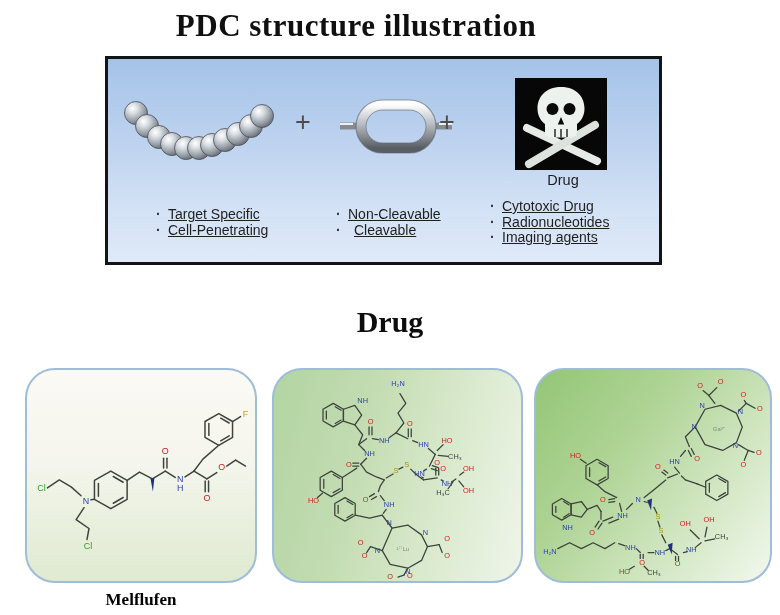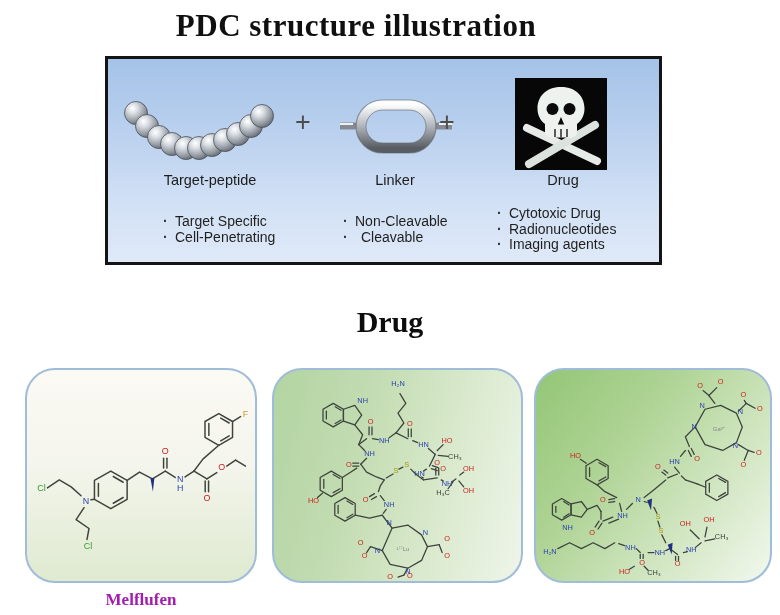--- a/index.html
+++ b/index.html
@@ -8,36 +8,36 @@
   .main-title{position:absolute;top:8px;left:0;width:712px;margin:0;text-align:center;
         font-family:"Liberation Serif",serif;font-weight:bold;font-size:31px;color:#101010;
         letter-spacing:.5px;}
   
   .pdc-box{position:absolute;left:105px;top:56px;width:557px;height:209px;box-sizing:border-box;
         border:3px solid #141414;
         background:linear-gradient(180deg,#a4c3e8 0%,#bdd2ef 40%,#d2e1f5 72%,#dfe9f8 100%);}
   .icon-abs{position:absolute;}
   .plus{position:absolute;width:34px;text-align:center;font-size:27px;font-weight:400;color:#4d4d4d;}
   .comp-label{position:absolute;top:113px;width:170px;text-align:center;font-size:14.5px;color:#1c1c1c;}
-  .bullets{position:absolute;margin:7px;padding:0;list-style:none;font-size:14px;color:#1f1f1f;}
+  .bullets{position:absolute;margin:0;padding:0;list-style:none;font-size:14px;color:#1f1f1f;text-decoration:underline;}
   .bullets li{position:relative;padding-left:14px;line-height:15.5px;}
   .bullets li::before{content:"·";position:absolute;left:2px;top:0;font-weight:bold;color:#333;}
   
   .drug-title{position:absolute;top:305px;left:0;width:780px;margin:0;text-align:center;
         font-family:"Liberation Serif",serif;font-weight:bold;font-size:30px;color:#0d0d0d;}
   .cards{position:absolute;left:25px;top:368px;display:flex;align-items:flex-start;}
   .card-wrap{display:flex;flex-direction:column;align-items:center;}
   .card{position:relative;box-sizing:border-box;height:215px;border:2px solid #9fbcd8;border-radius:30px;overflow:hidden;}
   .card-1{width:232px;background:linear-gradient(180deg,#fbfaf5 0%,#f4f5ec 45%,#e8efdc 75%,#dfead1 100%);}
   .card-2{width:251px;margin-left:15px;background:linear-gradient(105deg,#b2d4a2 0%,#c3dcb2 35%,#dcebd0 70%,#eff5ea 100%);}
   .card-2w{margin-left:15px;}
   .card-3{width:238px;background:linear-gradient(128deg,#93c676 0%,#aed394 35%,#d3e7c4 70%,#f2f8ee 100%);}
   .card-3w{margin-left:11px;}
   .card svg.mol{position:absolute;left:0;top:0;width:100%;height:100%;}
-  .card-label{margin-top:5px;font-family:"Liberation Serif",serif;font-weight:bold;font-size:17px;color:#a21caf;text-align:center;}
+  .card-label{margin-top:5px;font-family:"Liberation Serif",serif;font-weight:bold;font-size:17px;color:#000000;text-align:center;}
   .card-label sup{font-size:11px;}
   
   .mol .bonds{stroke:#3e443d;stroke-width:1.5;fill:none;stroke-linecap:round;stroke-linejoin:round;}
   .mol-sm .bonds{stroke-width:1.3;}
   .mol text{font-family:"Liberation Sans",sans-serif;font-size:9px;text-anchor:middle;}
   .mol-sm text{font-size:7.5px;}
   .aO{fill:#cc2020}.aN{fill:#2b3fae}.aS{fill:#a89300}.aCl{fill:#2f9e2f}.aF{fill:#d2932e}
   .aC{fill:#3a3f3a}.aM{fill:#838883;font-size:6px !important;}
   .wedge{fill:#20307f;stroke:none;}
 </style>
@@ -107,22 +107,20 @@
         <path d="M46 9 C30 9 22.5 19.5 22.5 30.5 C22.5 37.8 25.8 43 30 46 L30 54 C30 57.2 33 59.5 36 59.5 L56 59.5 C59 59.5 62 57.2 62 54 L62 46 C66.2 43 69.5 37.8 69.5 30.5 C69.5 19.5 62 9 46 9 Z" fill="#eef2ee"></path>
         <circle cx="37.5" cy="31" r="6" fill="#0a0a0a"></circle>
         <circle cx="54.5" cy="31" r="6" fill="#0a0a0a"></circle>
         <path d="M46 39 L42.8 46.5 L49.2 46.5 Z" fill="#0a0a0a"></path>
         <line x1="40" y1="51" x2="40" y2="59" stroke="#0a0a0a" stroke-width="1.3"></line>
         <line x1="46" y1="51" x2="46" y2="59.5" stroke="#0a0a0a" stroke-width="1.3"></line>
         <line x1="52" y1="51" x2="52" y2="59" stroke="#0a0a0a" stroke-width="1.3"></line>
       </svg>
     </div>
 
-    <div class="comp-label" style="left:17px;">Target-peptide</div>
-    <div class="comp-label" style="left:202px;">Linker</div>
     <div class="comp-label" style="left:370px;">Drug</div>
 
     <ul class="bullets" style="left:46px;top:148px;">
       <li>Target Specific</li>
       <li>Cell-Penetrating</li>
     </ul>
     <ul class="bullets" style="left:226px;top:148px;">
       <li>Non-Cleavable</li>
       <li style="padding-left:20px;">Cleavable</li>
     </ul>

